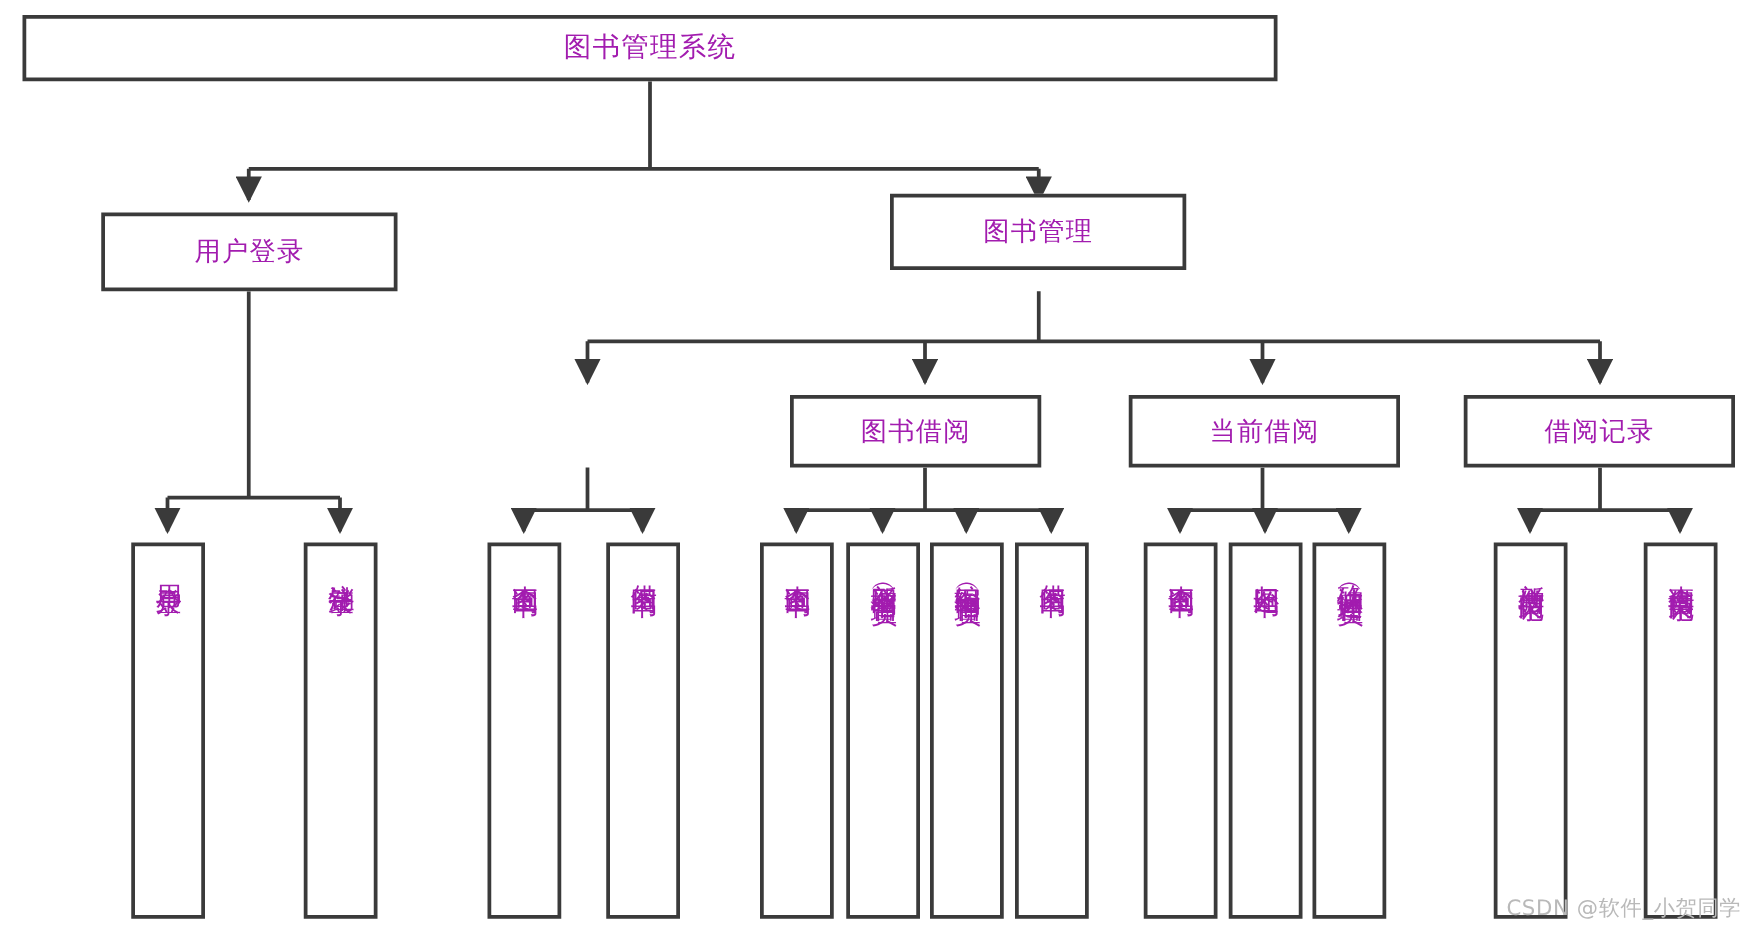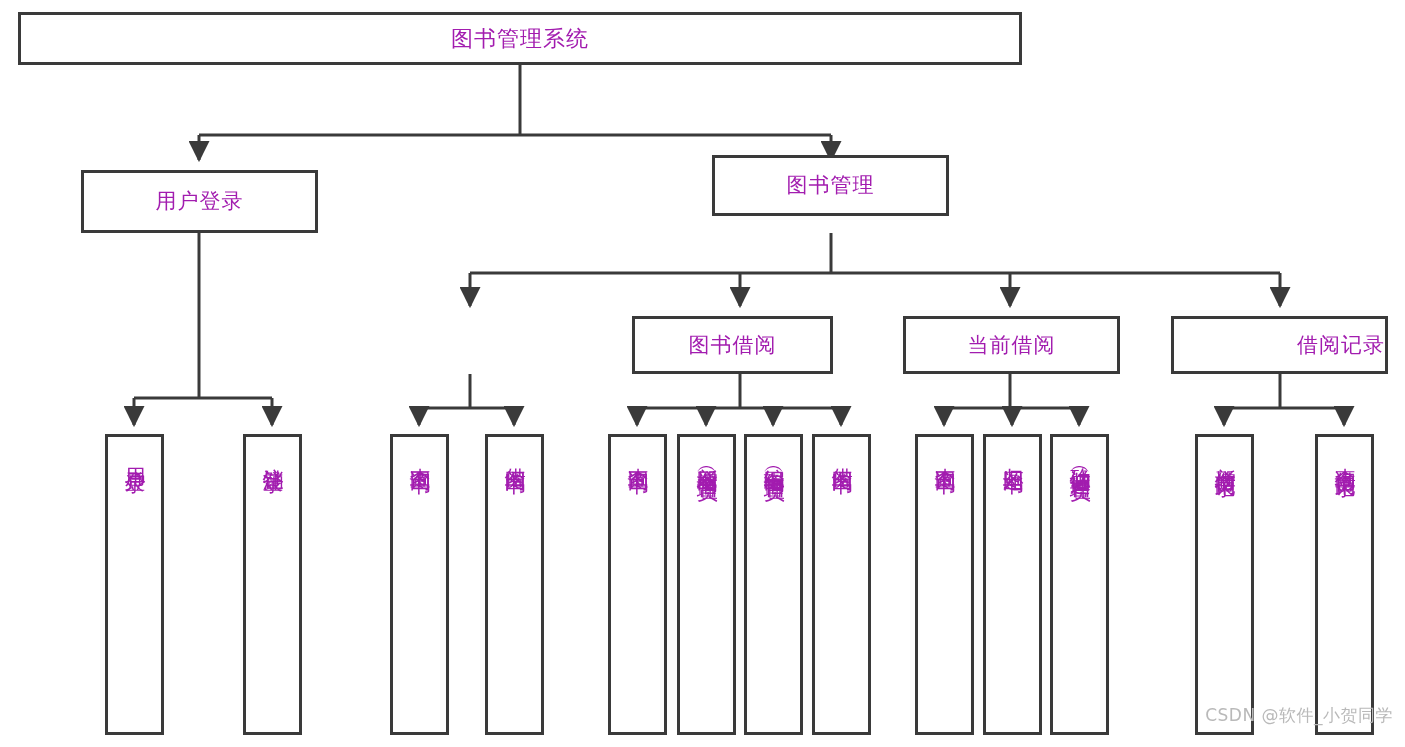--- a/index.html
+++ b/index.html
@@ -51,21 +51,21 @@
     writing-mode: vertical-rl;
     text-orientation: upright;
     font-size: 21px;
     line-height: 1.3;
     letter-spacing: 2px;
     white-space: normal;
   }
   .watermark {
     position: absolute;
     right: 12px;
-    bottom: 20px;
+    bottom: 9px;
     font-size: 17px;
     color: #b9b9b9;
     white-space: nowrap;
     letter-spacing: 0.5px;
   }
 </style>
 </head>
 <body>
 
 <div id="canvas">
@@ -130,21 +130,21 @@
   <div class="node" style="left:712px; top:155px; width:237px; height:61px;">
     <span class="label">图书管理</span>
   </div>
 
   <div class="node" style="left:632px; top:316px; width:201px; height:58px;">
     <span class="label">图书借阅</span>
   </div>
   <div class="node" style="left:903px; top:316px; width:217px; height:58px;text-align:right;">
     <span class="label">当前借阅</span>
   </div>
-  <div class="node" style="left:1171px; top:316px; width:217px; height:58px;justify-content:flex-end;">
+  <div class="node" style="left:1171px; top:316px; width:217px; height:58px;">
     <span class="label">借阅记录</span>
   </div>
 
   <div class="node leaf" style="left:105px; top:434px; width:59px; height:301px;">
     <span class="label">用户登录</span>
   </div>
   <div class="node leaf" style="left:243px; top:434px; width:59px; height:301px;">
     <span class="label">注销登录</span>
   </div>
 

